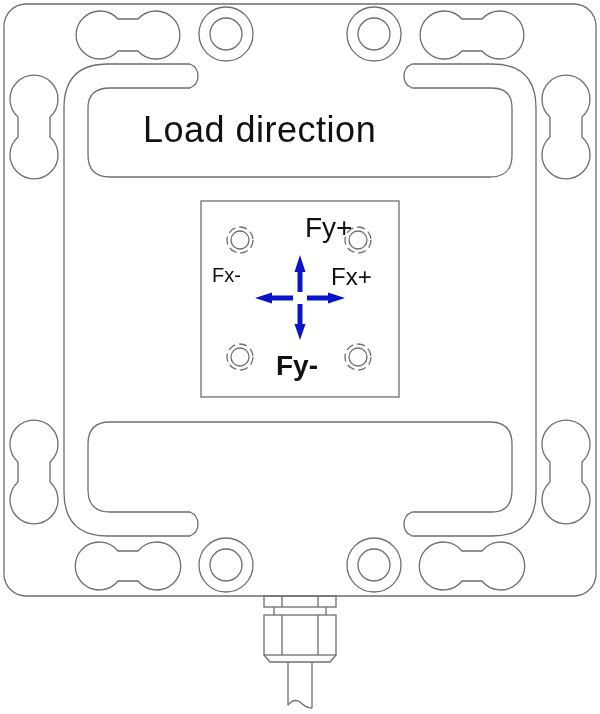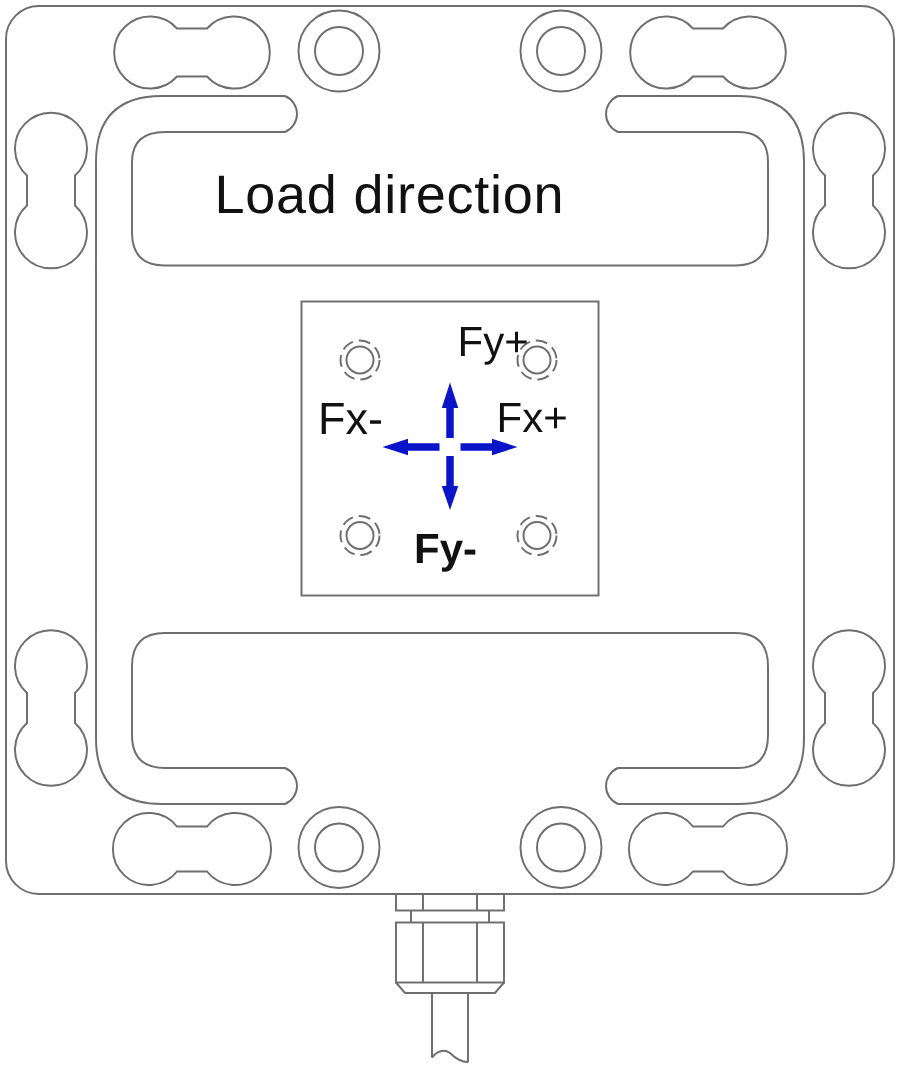--- a/index.html
+++ b/index.html
@@ -2,22 +2,22 @@
 <html><head>
 <meta charset="utf-8">
 <style>
   html, body { margin:0; padding:0; background:#ffffff; }
   body { width:600px; height:714px; position:relative; overflow:hidden; font-family:"Liberation Sans", sans-serif; }
   svg { position:absolute; left:0; top:0; }
   .lbl { position:absolute; color:#111; font-family:"Liberation Sans", sans-serif; white-space:nowrap; line-height:1; }
   .title { left:143px; top:112px; font-size:36px; letter-spacing:0.5px; }
   .fyp { left:276px; top:214px; font-size:28px;margin-left:29px; }
   .fym { left:276px; top:352px; font-size:28px;font-weight:bold; }
-  .fxm { left:212px; top:265px; font-size:30px; }
-  .fxp { left:331px; top:265px; font-size:28px; }
+  .fxm { left:212px; top:265px; font-size:20px; }
+  .fxp { left:331px; top:265px; font-size:24px; }
 </style>
 </head>
 <body>
 
 <svg width="600" height="714" viewBox="0 0 600 714">
   <g fill="none" stroke="#6e6e6e" stroke-width="1.3">
 
     <rect x="4" y="4" width="592" height="592" rx="22" ry="22"></rect>
 
     <path d="M118 19 L138 19 A24 24 0 1 1 138 51 L118 51 A24 24 0 1 1 118 19 Z"></path>

